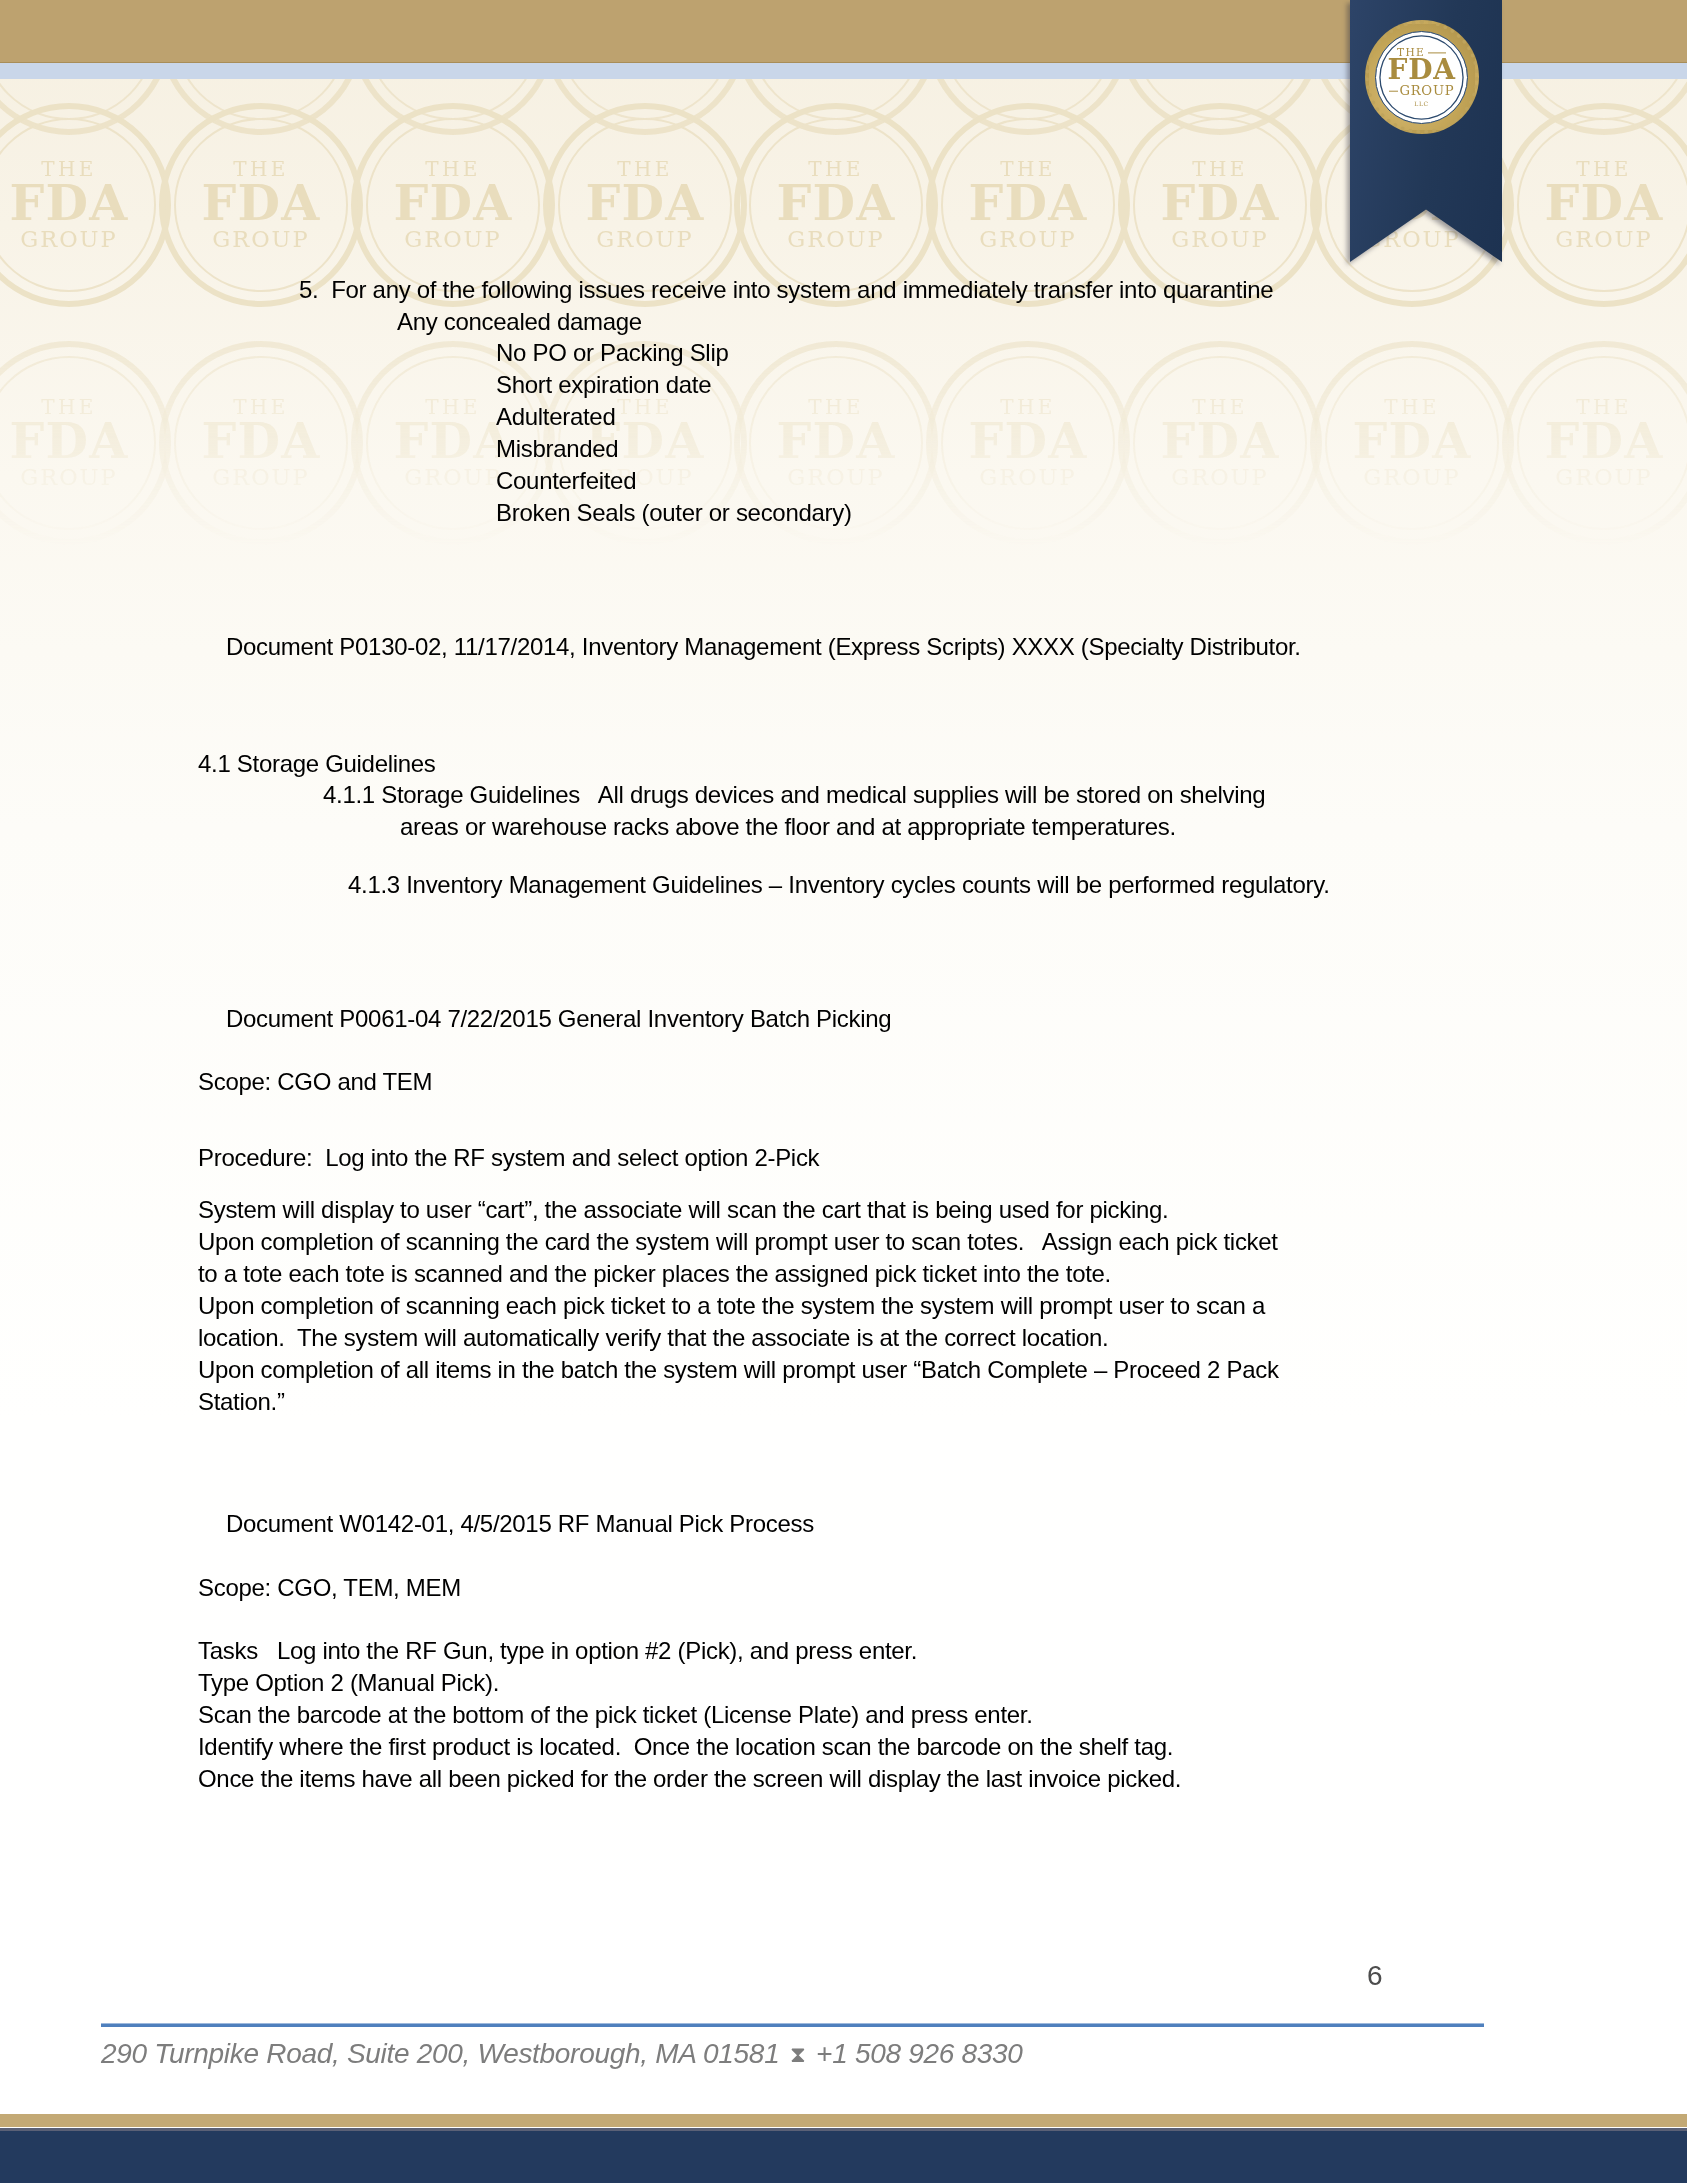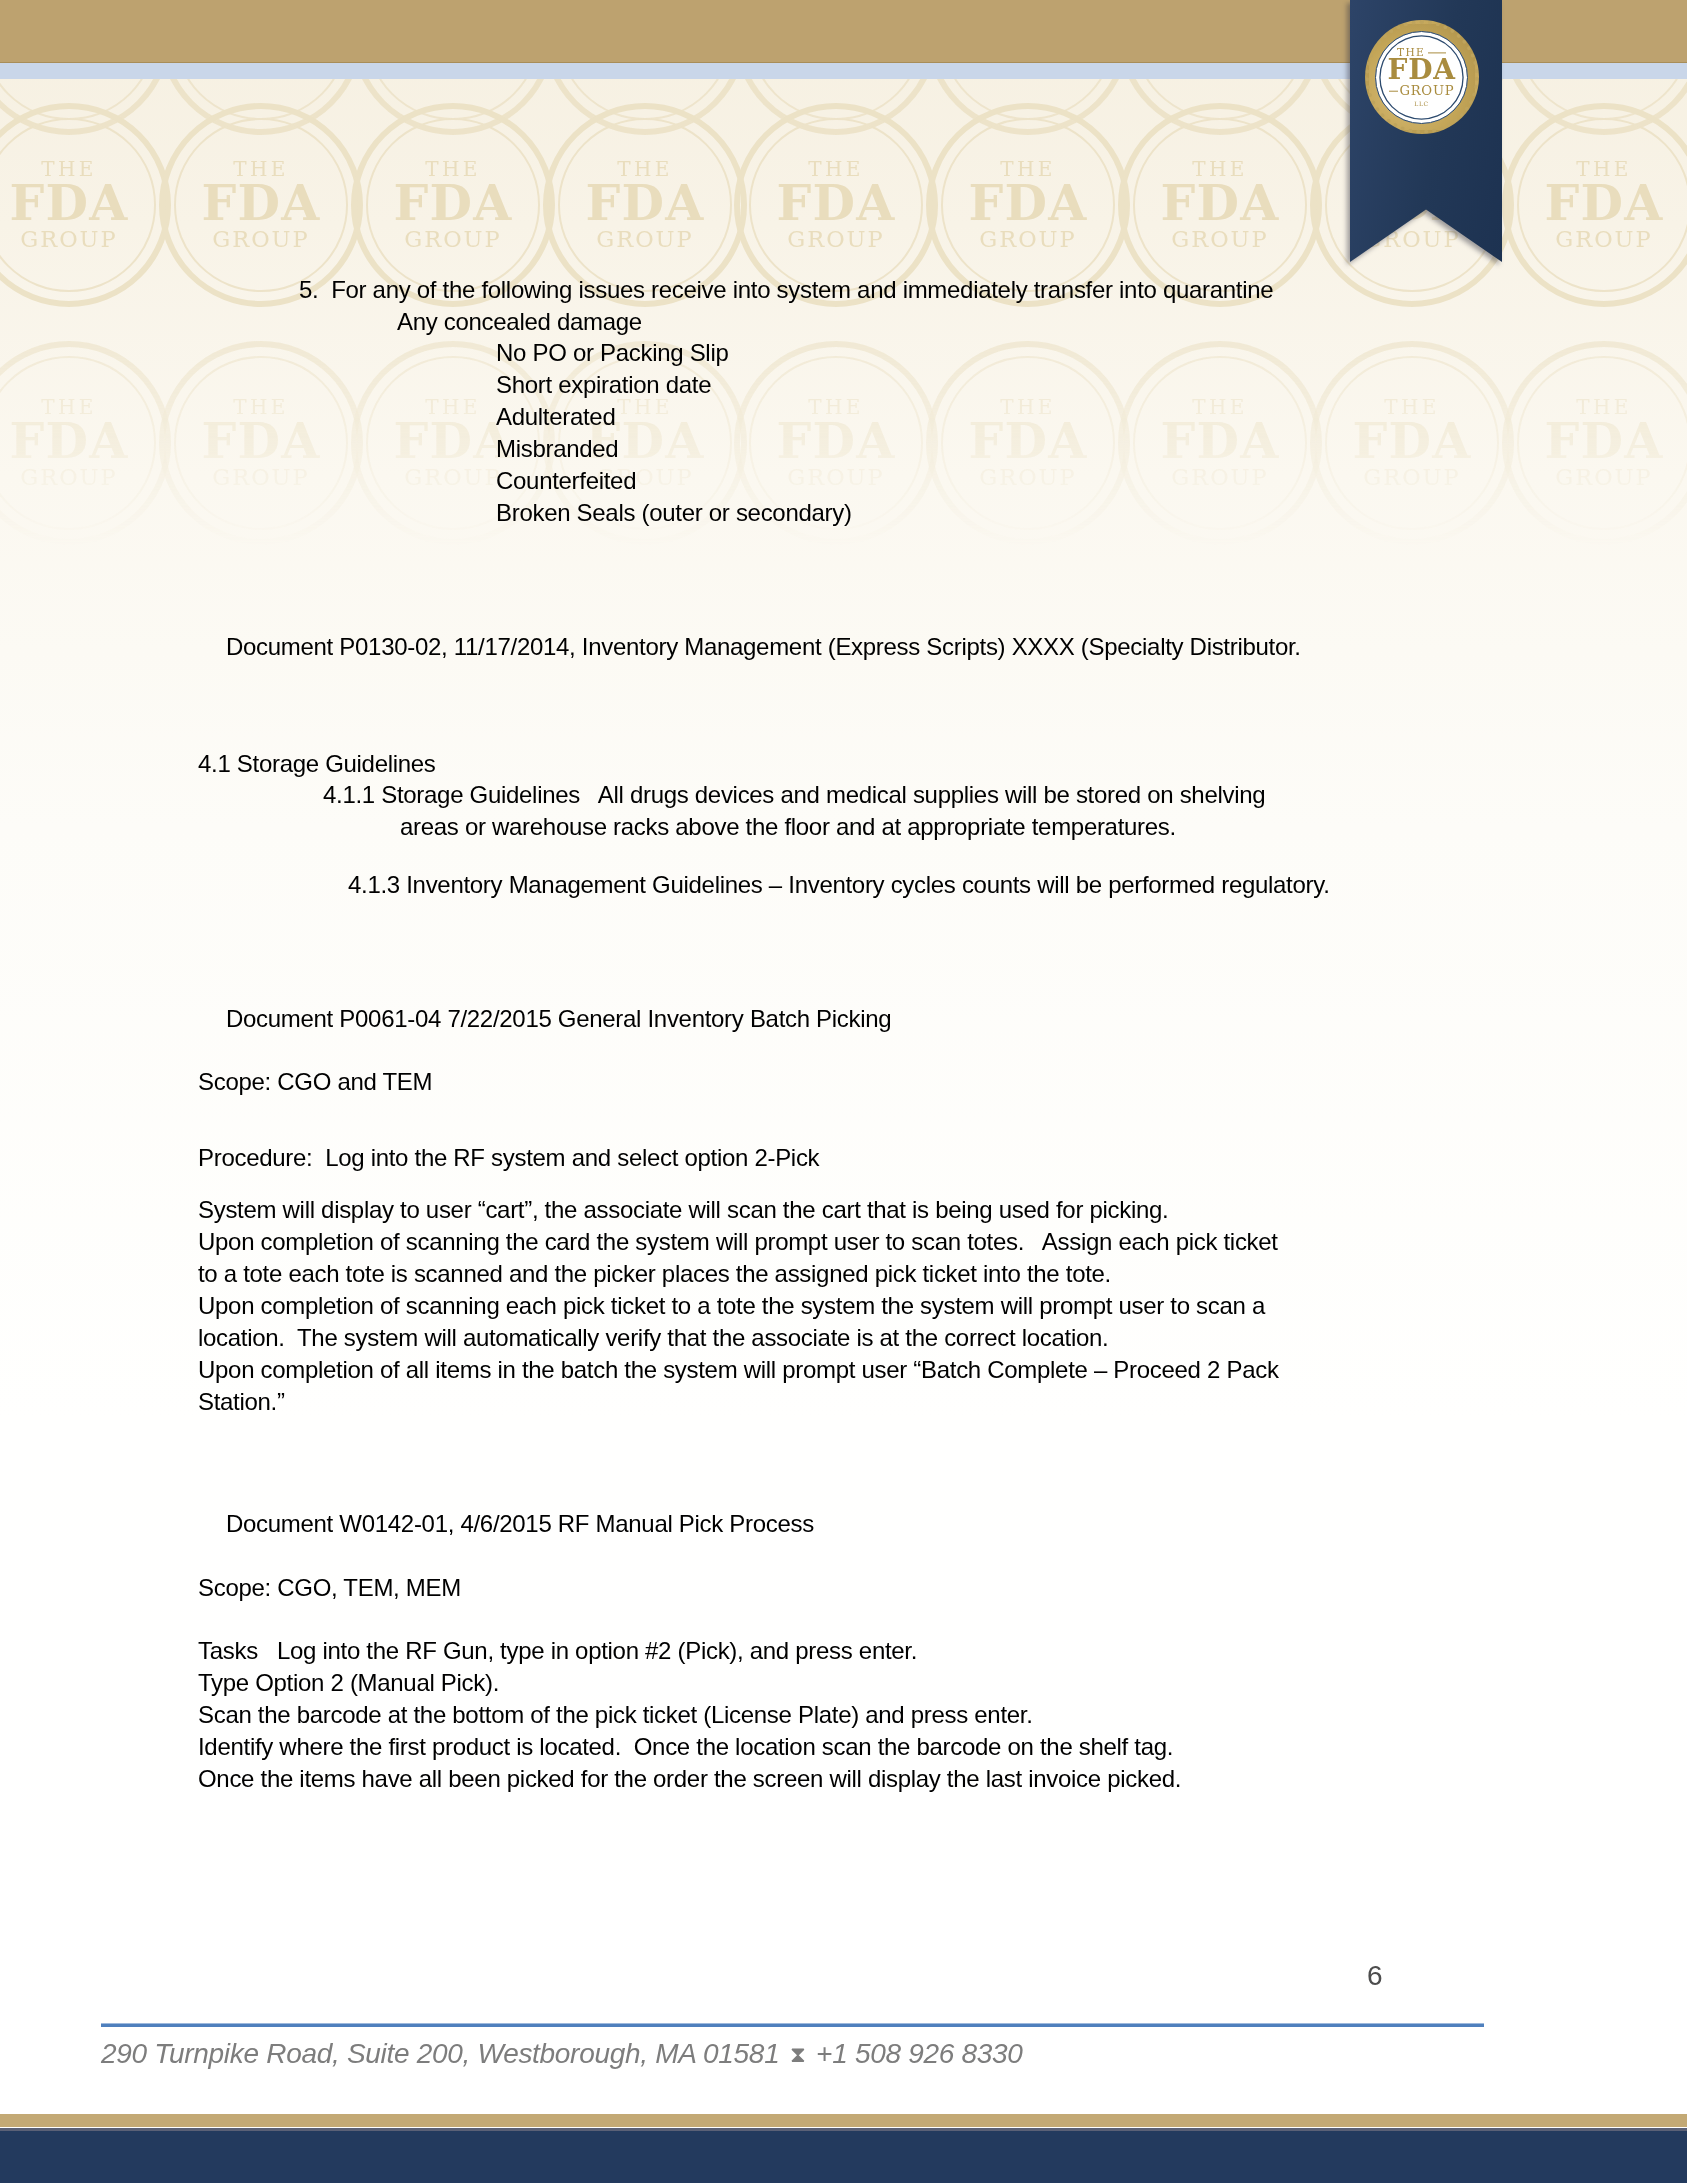--- a/index.html
+++ b/index.html
@@ -278,21 +278,21 @@
   <div class="line" style="left:198px;top:748px;">4.1 Storage Guidelines</div>
   <div class="line" style="left:323px;top:779px;">4.1.1 Storage Guidelines   All drugs devices and medical supplies will be stored on shelving</div>
   <div class="line" style="left:400px;top:811px;">areas or warehouse racks above the floor and at appropriate temperatures.</div>
   <div class="line" style="left:323px;top:869px;margin-left:25px;">4.1.3 Inventory Management Guidelines – Inventory cycles counts will be performed regulatory.</div>
 
   <div class="line" style="left:198px;top:1003px;"><span class="b">Document</span><span> P0061-04 7/22/2015 General Inventory Batch Picking</span></div>
   <div class="line" style="left:198px;top:1066px;">Scope: CGO and TEM</div>
   <div class="line" style="left:198px;top:1130px;margin-top:12px;">Procedure:  Log into the RF system and select option 2-Pick</div>
   <div class="lines" style="left:198px;top:1194px;"><div class="tline">System will display to user “cart”, the associate will scan the cart that is being used for picking.</div><div class="tline">Upon completion of scanning the card the system will prompt user to scan totes.   Assign each pick ticket</div><div class="tline">to a tote each tote is scanned and the picker places the assigned pick ticket into the tote.</div><div class="tline">Upon completion of scanning each pick ticket to a tote the system the system will prompt user to scan a</div><div class="tline">location.  The system will automatically verify that the associate is at the correct location.</div><div class="tline">Upon completion of all items in the batch the system will prompt user “Batch Complete – Proceed 2 Pack</div><div class="tline">Station.”</div></div>
 
-  <div class="line" style="left:198px;top:1508px;"><span class="b">Document</span><span> W0142-01, 4/6/2015 RF Manual Pick Process</span></div>
+  <div class="line" style="left:198px;top:1508px;"><span class="b">Document</span><span> W0142-01, 4/5/2015 RF Manual Pick Process</span></div>
   <div class="line" style="left:198px;top:1572px;">Scope: CGO, TEM, MEM</div>
   <div class="lines" style="left:198px;top:1635px;"><div class="tline">Tasks   Log into the RF Gun, type in option #2 (Pick), and press enter.</div><div class="tline">Type Option 2 (Manual Pick).</div><div class="tline">Scan the barcode at the bottom of the pick ticket (License Plate) and press enter.</div><div class="tline">Identify where the first product is located.  Once the location scan the barcode on the shelf tag.</div><div class="tline">Once the items have all been picked for the order the screen will display the last invoice picked.</div></div>
 
   <div class="page-num">6</div>
   <div class="footer-rule"></div>
   <div class="footer-address"><span>290 Turnpike Road, Suite 200, Westborough, MA 01581</span><span class="footer-sep">⧗</span><span>+1 508 926 8330</span></div>
 
   <div class="band band-bottom-gold"></div>
   <div class="band band-bottom-line"></div>
   <div class="band band-bottom-navy"></div>

